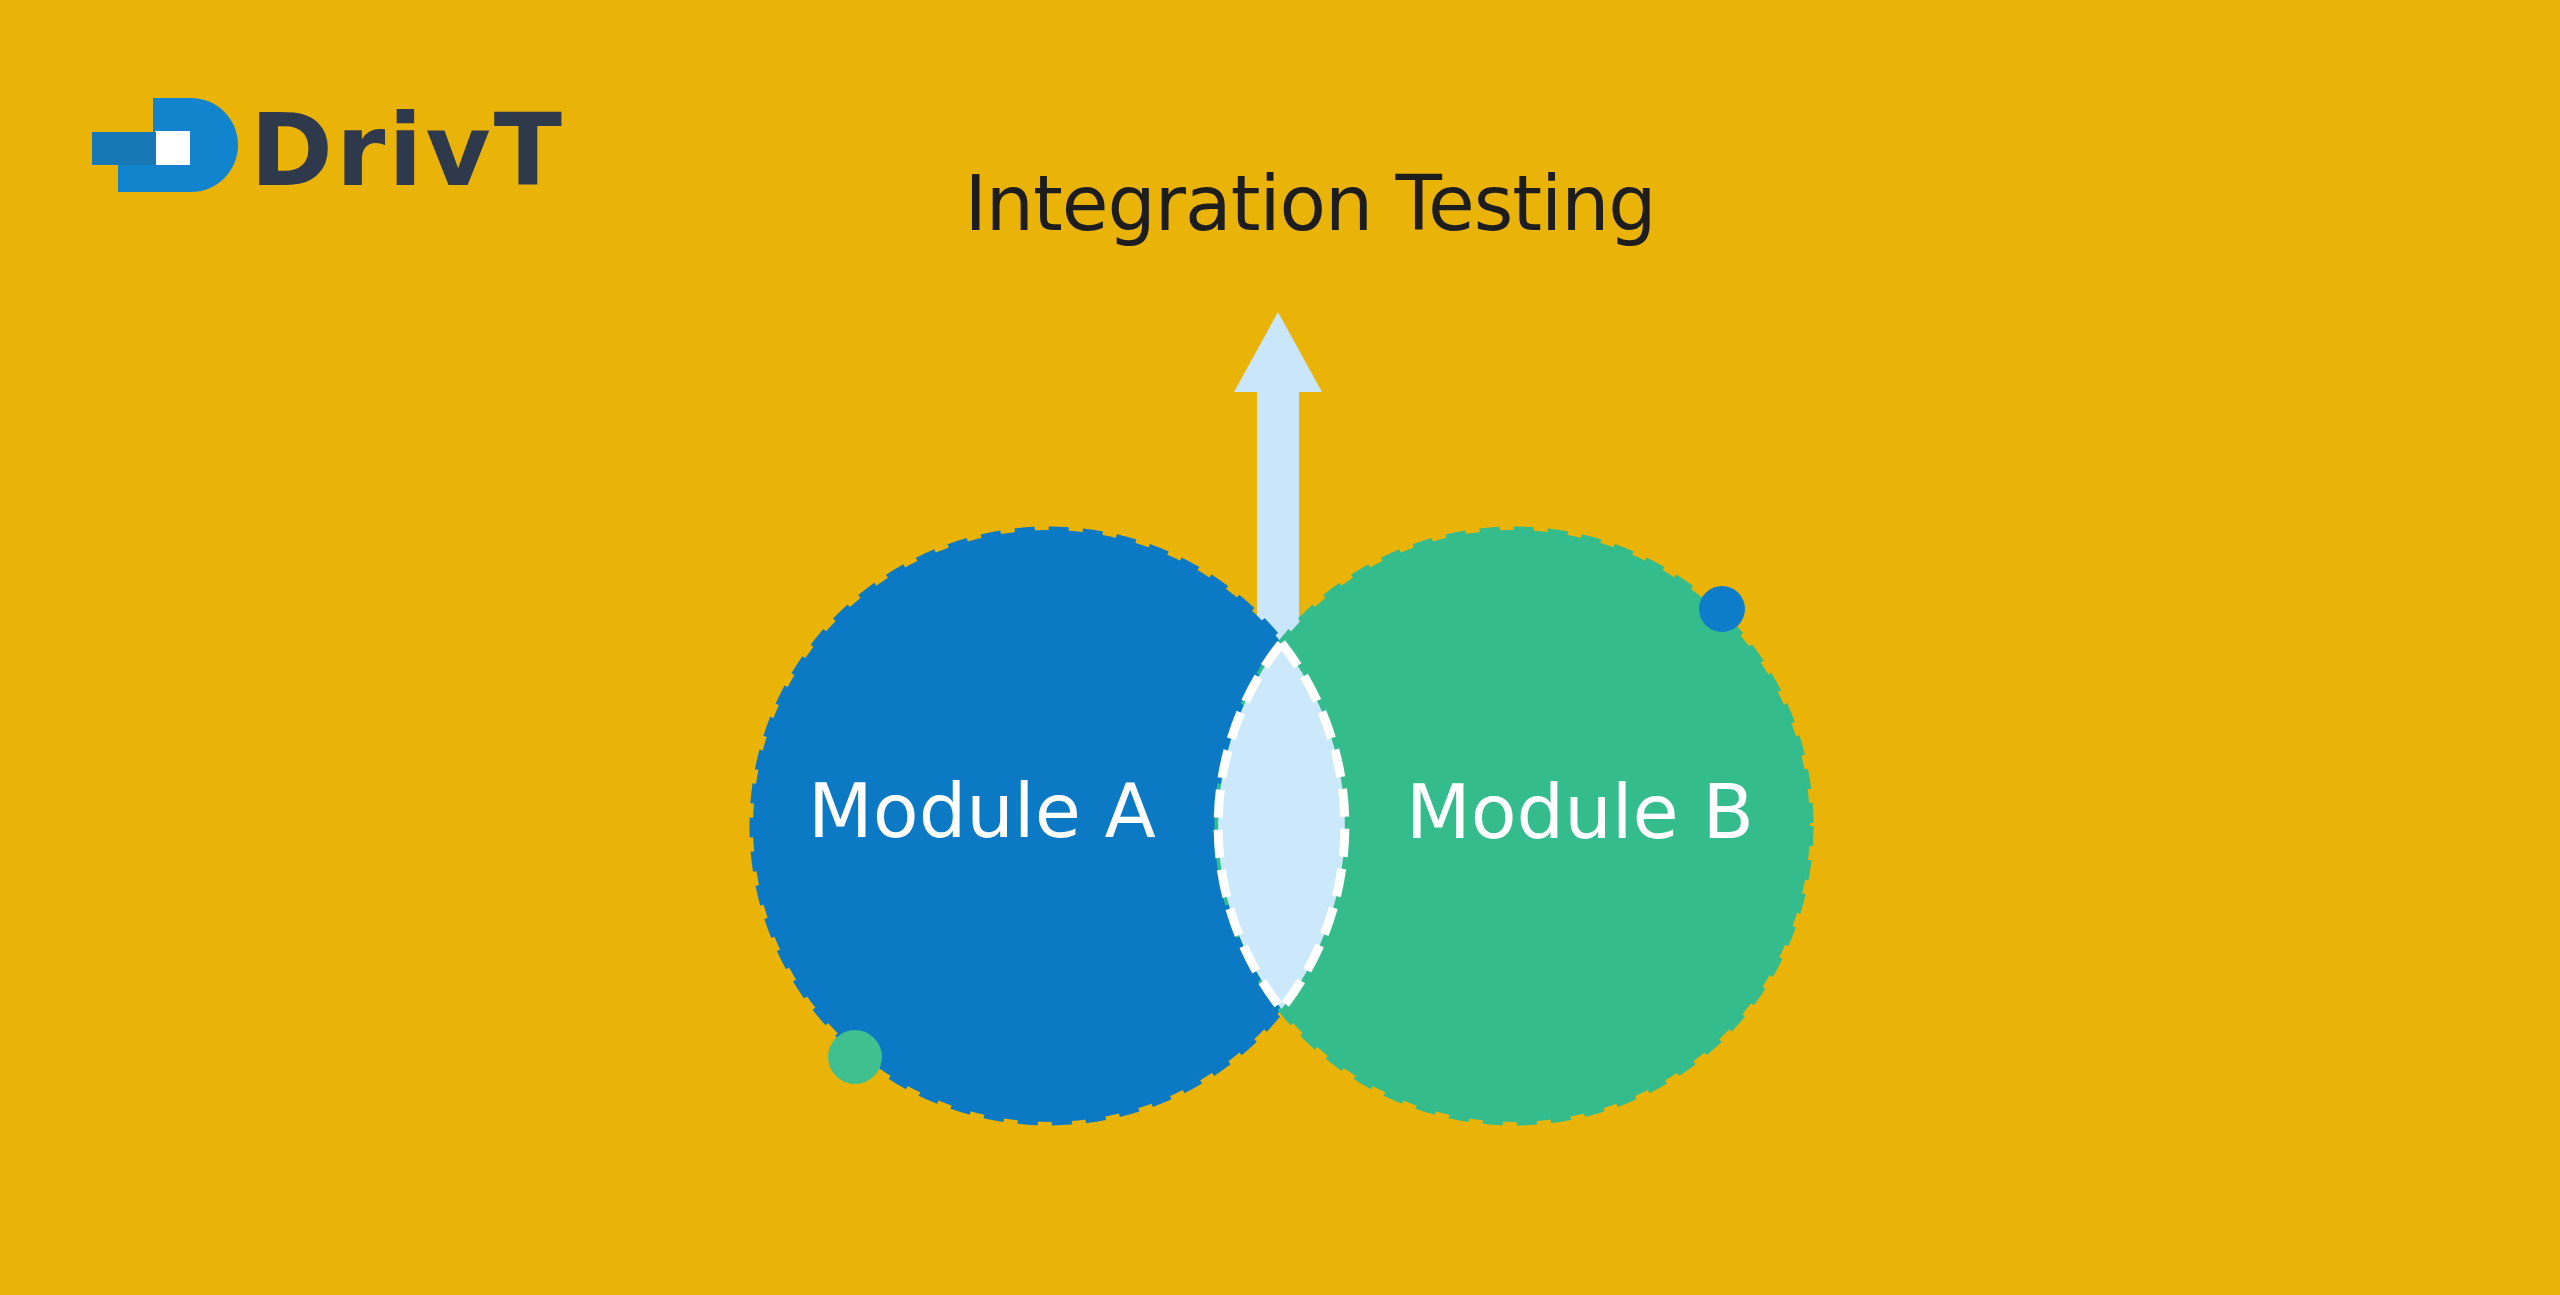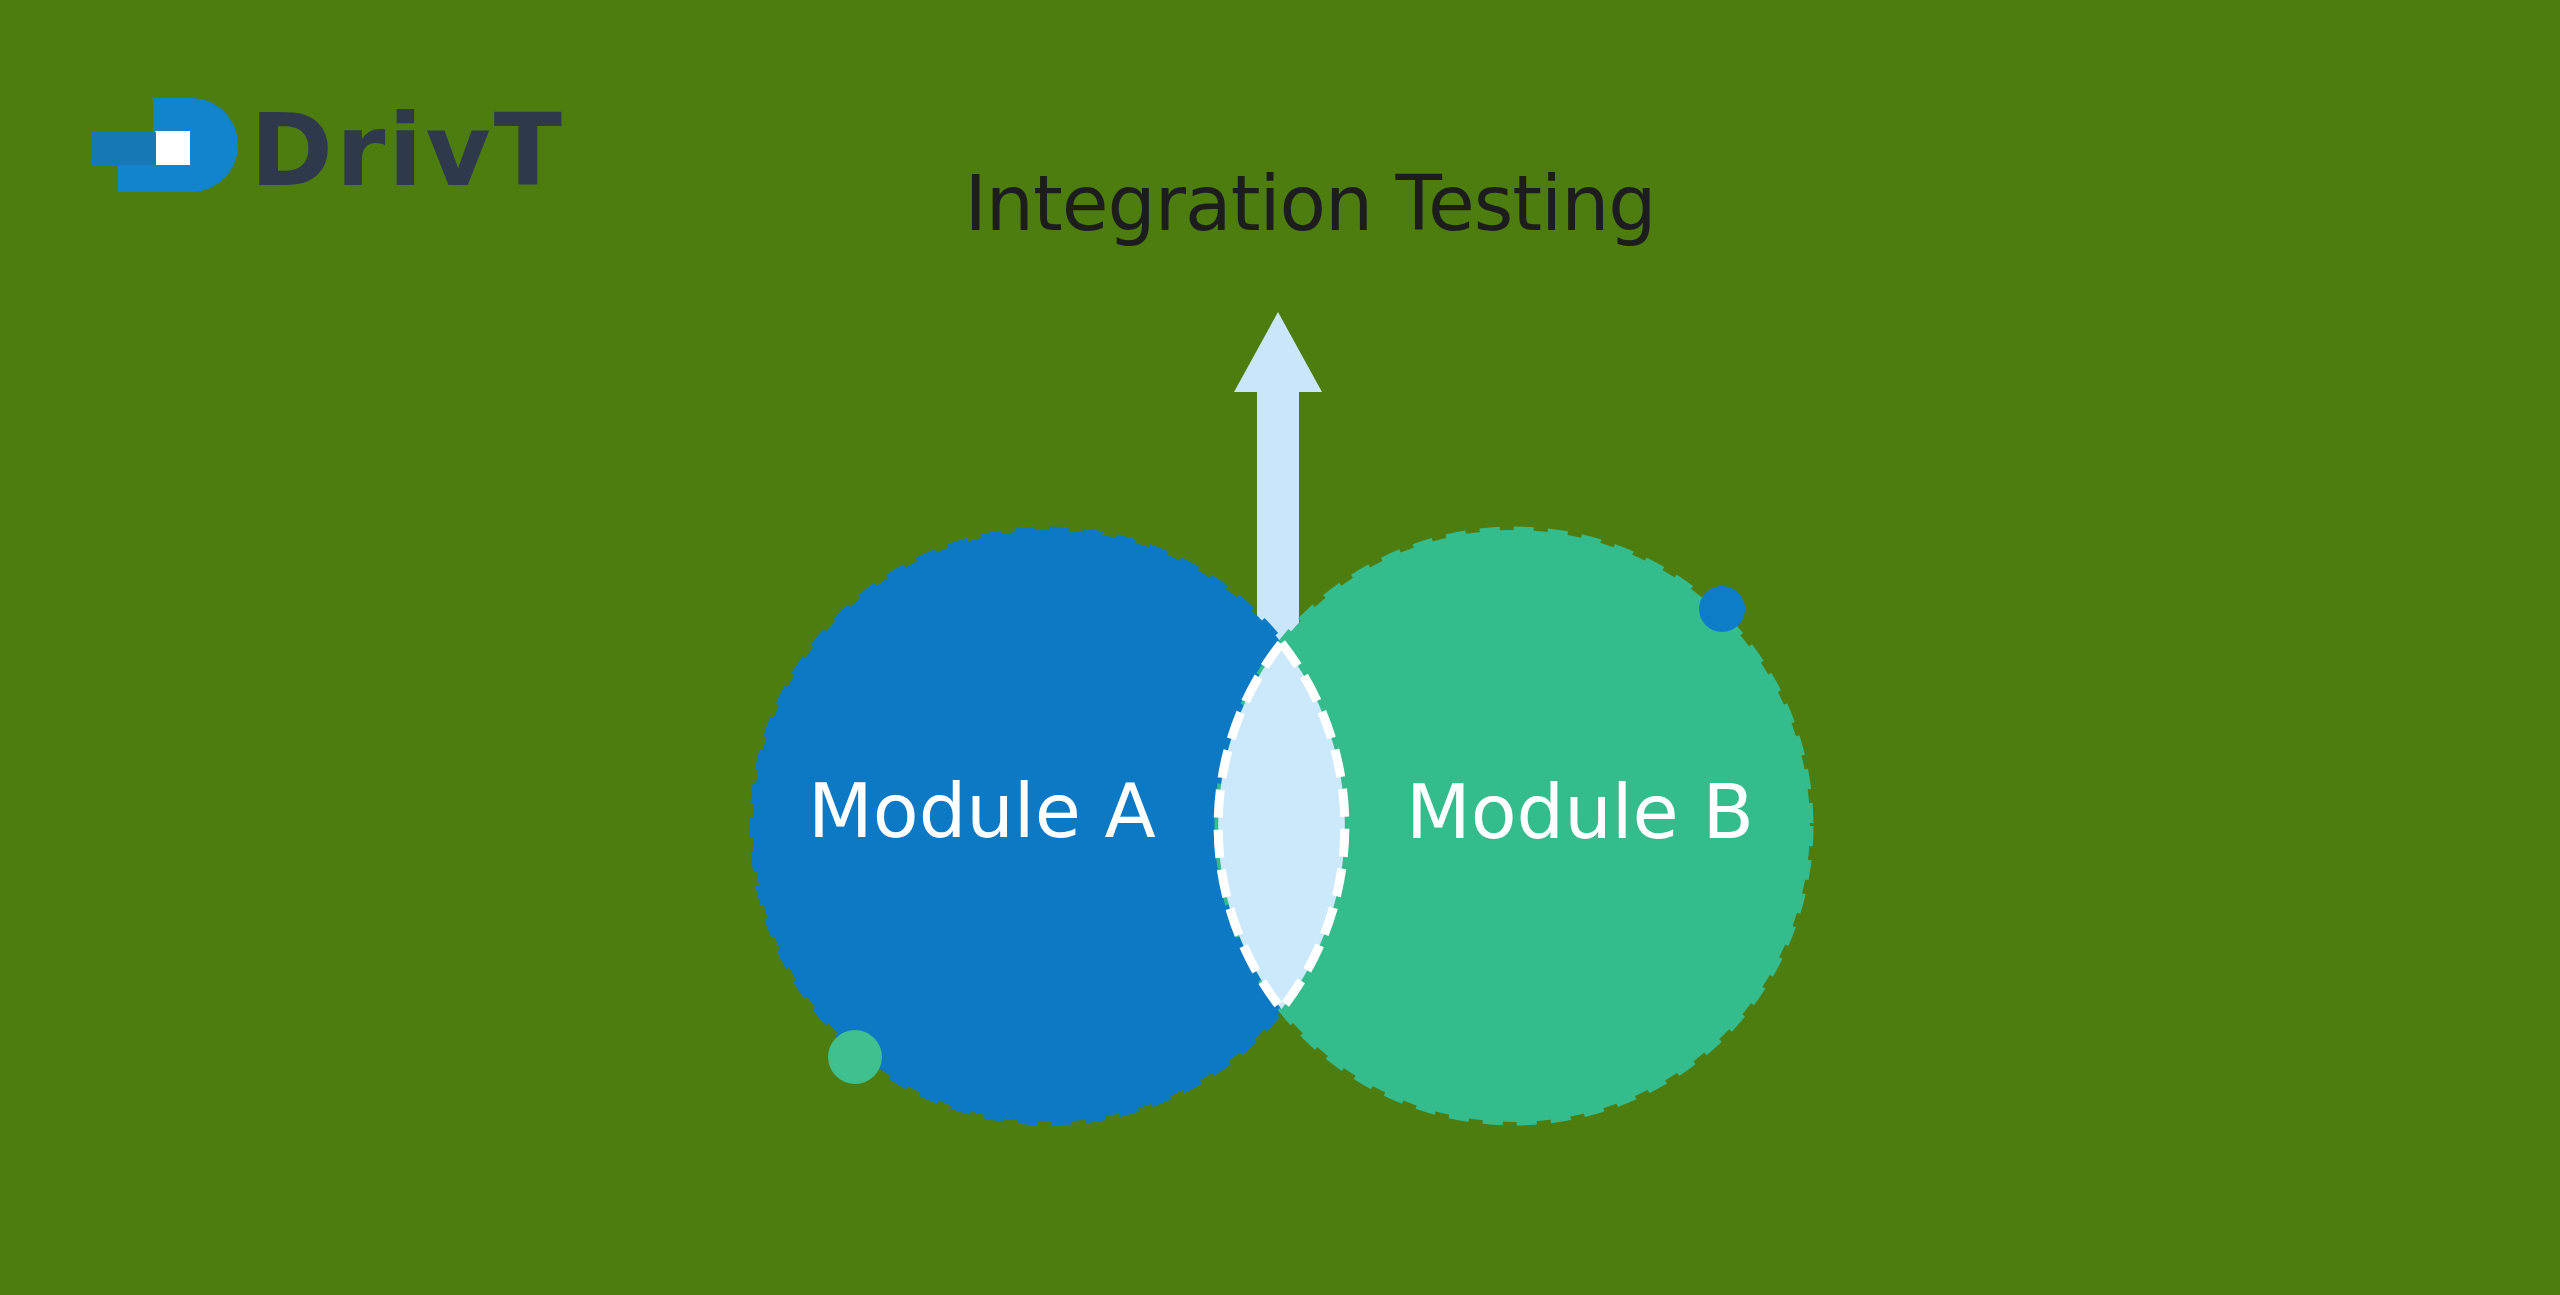--- a/index.html
+++ b/index.html
@@ -8,21 +8,21 @@
     background: #ffffff;
     width: 2560px;
     height: 1295px;
     overflow: hidden;
     font-family: "DejaVu Sans", "Liberation Sans", sans-serif;
   }
   .stage {
     position: relative;
     width: 2560px;
     height: 1295px;
-    background: #4d7c0f;
+    background: #eab308;
     text-decoration: underline;
   }
   svg { display: block; }
   text { font-family: "DejaVu Sans", "Liberation Sans", sans-serif; }
   .brand-text  { font-weight: bold; font-size: 100px; letter-spacing: 3px; }
   .page-title  { font-size: 76px; font-weight: 500; letter-spacing: -1px; }
   .venn-label  { font-size: 75px; font-weight: 400; }
 </style>
 </head>
 <body>

